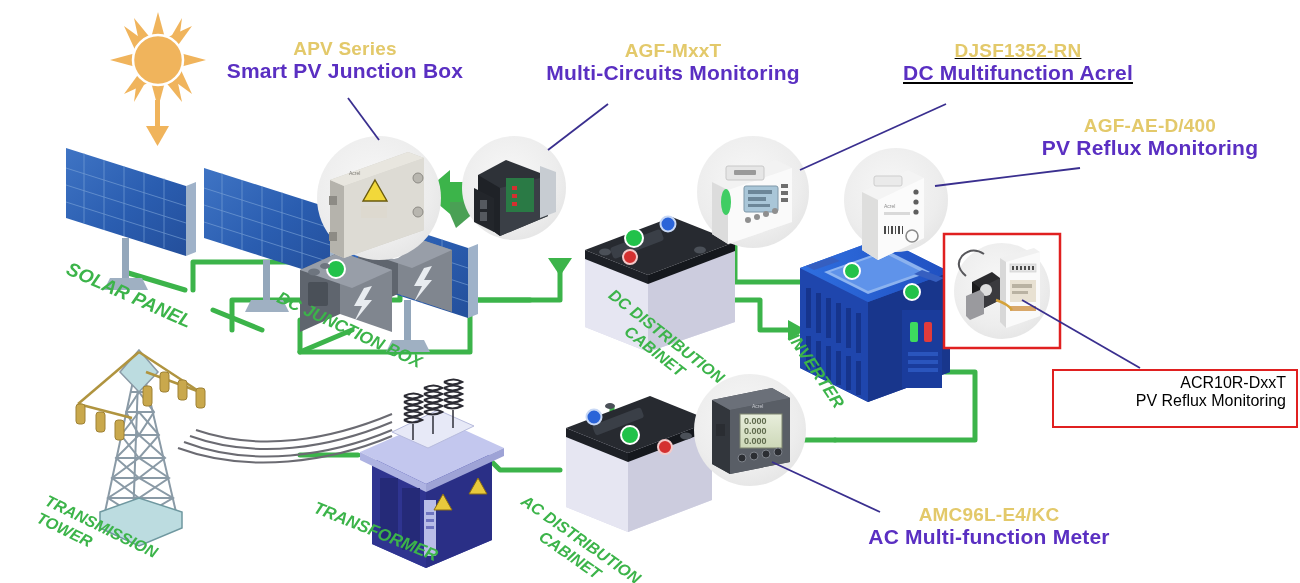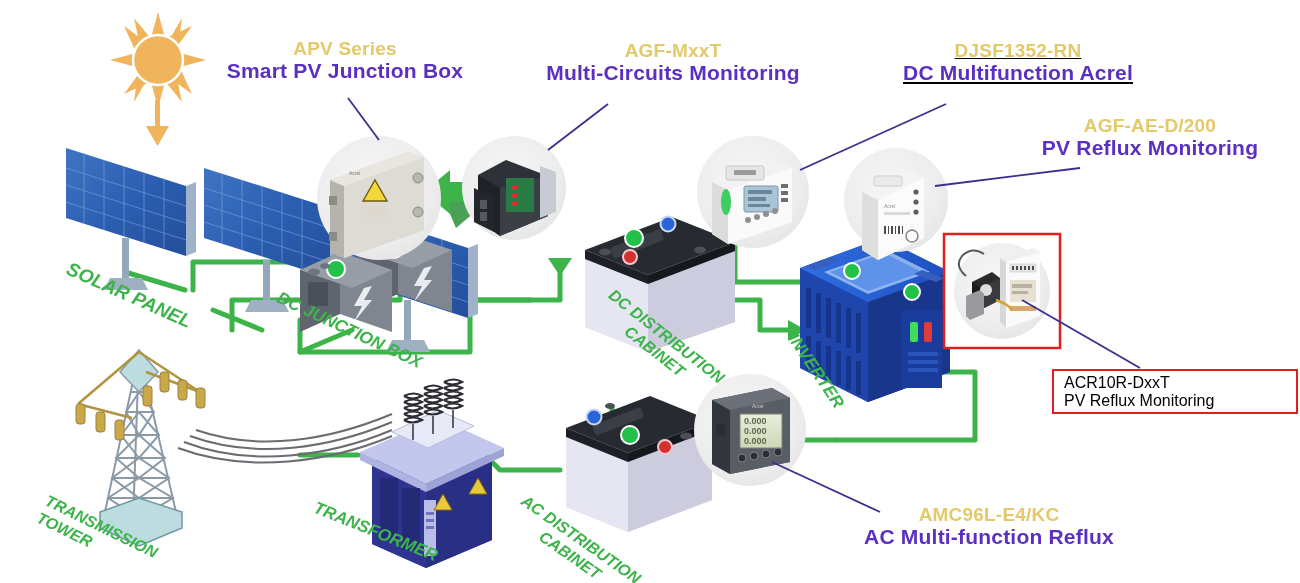--- a/index.html
+++ b/index.html
@@ -6,21 +6,21 @@
   body{width:1300px;height:583px;overflow:hidden;
        font-family:"Liberation Sans",sans-serif;}
   #stage{position:relative;width:1300px;height:583px;background:#ffffff;}
   #stage svg{position:absolute;left:0;top:0;}
 
   .cal{position:absolute;text-align:center;line-height:1.12;white-space:nowrap;}
   .cal .code{color:#e3c96a;font-weight:bold;font-size:19px;letter-spacing:.2px;}
   .cal .desc{color:#5a2fc2;font-weight:bold;font-size:21px;letter-spacing:.2px;}
 
   .redbox{position:absolute;border:2px solid #e02020;background:#fff;
-          padding:3px 10px 2px 10px;text-align:left;line-height:1.12;white-space:nowrap;}
+          padding:3px 10px 16px 10px;text-align:right;line-height:1.12;white-space:nowrap;}
 
   .glab{position:absolute;color:#3cb44a;font-weight:bold;font-style:italic;
         white-space:nowrap;line-height:1.18;}
 </style>
 </head>
 <body>
 
 <div id="stage">
 
   <svg width="1300" height="583" viewBox="0 0 1300 583">
@@ -566,27 +566,27 @@
     <div class="code">AGF-MxxT</div>
     <div class="desc">Multi-Circuits Monitoring</div>
   </div>
 
   <div class="cal" style="left:858px;top:40px;width:320px;text-decoration:underline;">
     <div class="code">DJSF1352-RN</div>
     <div class="desc">DC Multifunction Acrel</div>
   </div>
 
   <div class="cal" style="left:1010px;top:115px;width:280px;">
-    <div class="code">AGF-AE-D/200</div>
+    <div class="code">AGF-AE-D/400</div>
     <div class="desc">PV Reflux Monitoring</div>
   </div>
 
   <div class="redbox" style="left:1052px;top:369px;width:222px;">
     <div class="code">ACR10R-DxxT</div>
     <div class="desc">PV Reflux Monitoring</div>
   </div>
 
   <div class="cal" style="left:844px;top:504px;width:290px;">
     <div class="code">AMC96L-E4/KC</div>
-    <div class="desc">AC Multi-function Reflux</div>
+    <div class="desc">AC Multi-function Meter</div>
   </div>
 
 </div>
 
 </body></html>

